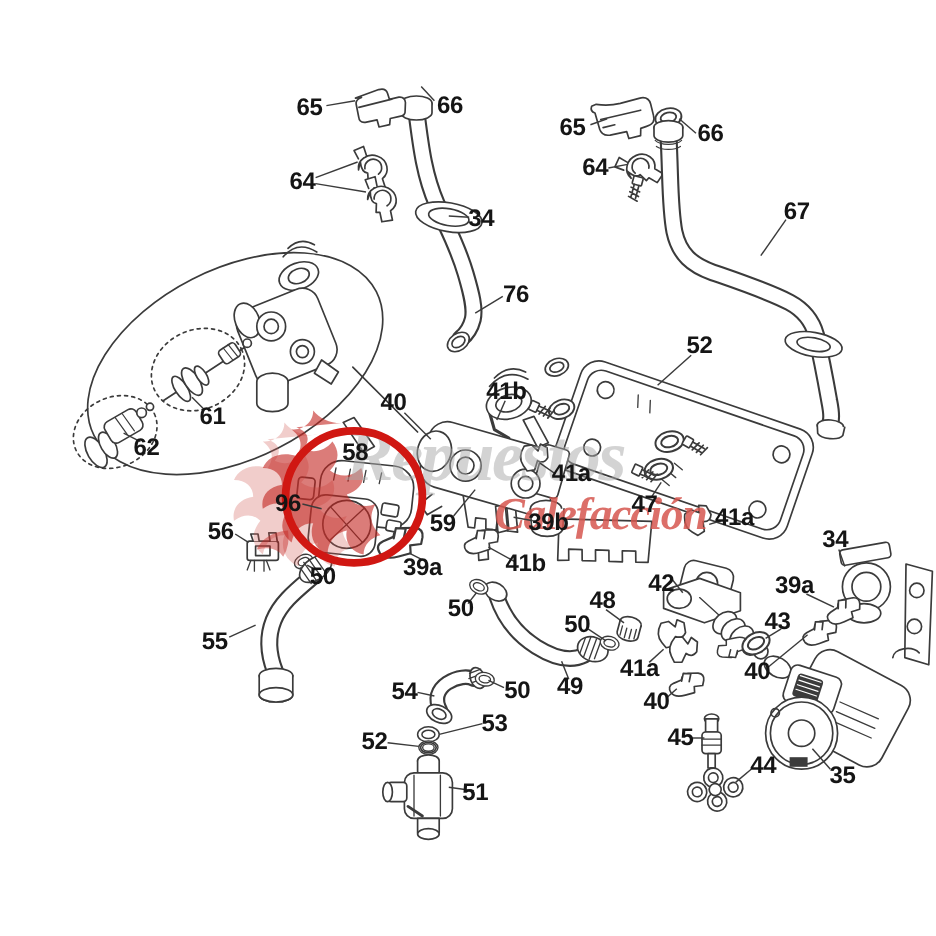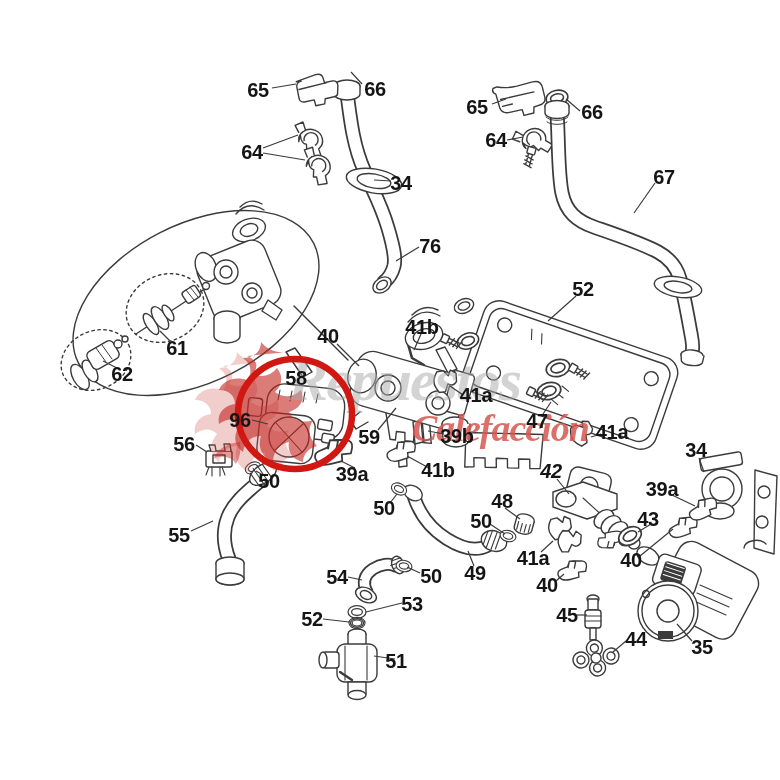--- a/index.html
+++ b/index.html
@@ -454,21 +454,21 @@
       <div class="part-label" style="left: 240px; top: 420px;">96</div>
       <div class="part-label" style="left: 369px; top: 437px;">59</div>
       <div class="part-label" style="left: 476px; top: 395px;">41a</div>
       <div class="part-label" style="left: 457px; top: 436px;">39b</div>
       <div class="part-label" style="left: 438px; top: 470px;">41b</div>
       <div class="part-label" style="left: 537px; top: 421px;">47</div>
       <div class="part-label" style="left: 612px; top: 432px;">41a</div>
       <div class="part-label" style="left: 696px; top: 450px;">34</div>
       <div class="part-label" style="left: 662px; top: 489px;">39a</div>
       <div class="part-label" style="left: 648px; top: 519px;">43</div>
-      <div class="part-label" style="left: 551px; top: 471px; font-style: italic;">42</div>
+      <div class="part-label" style="left: 551px; top: 487px;">42</div>
       <div class="part-label" style="left: 352px; top: 474px;">39a</div>
       <div class="part-label" style="left: 269px; top: 481px;">50</div>
       <div class="part-label" style="left: 184px; top: 444px;">56</div>
       <div class="part-label" style="left: 179px; top: 535px;">55</div>
       <div class="part-label" style="left: 384px; top: 508px;">50</div>
       <div class="part-label" style="left: 502px; top: 501px;">48</div>
       <div class="part-label" style="left: 481px; top: 521px;">50</div>
       <div class="part-label" style="left: 475px; top: 573px;">49</div>
       <div class="part-label" style="left: 533px; top: 558px;">41a</div>
       <div class="part-label" style="left: 631px; top: 560px;">40</div>

